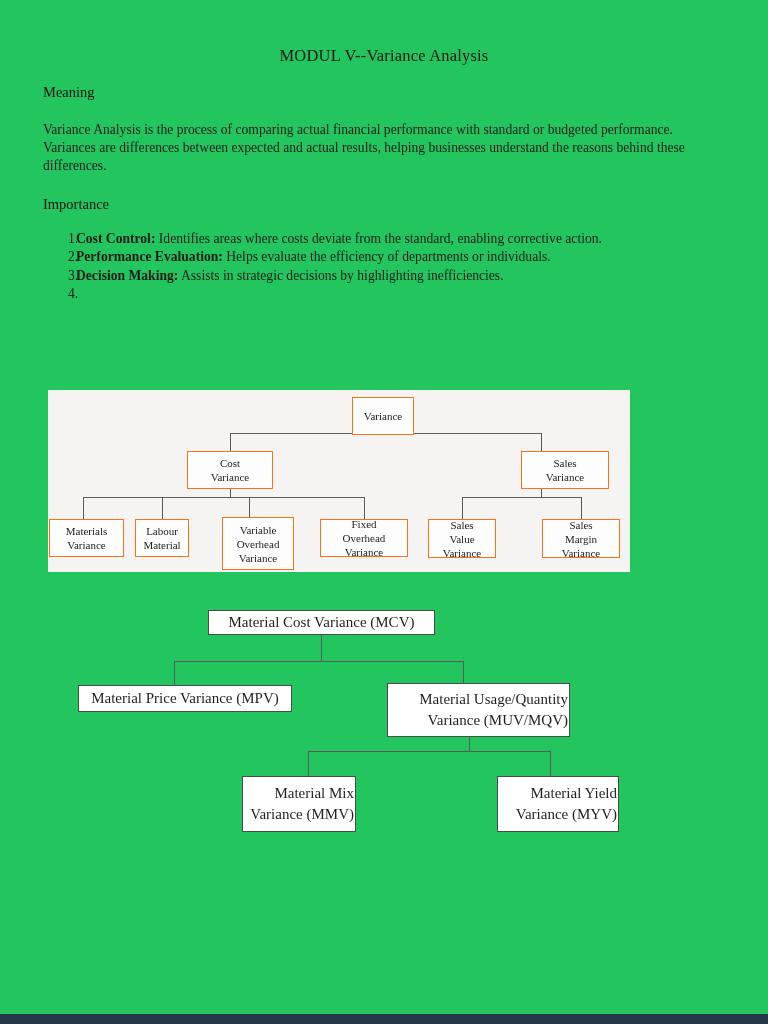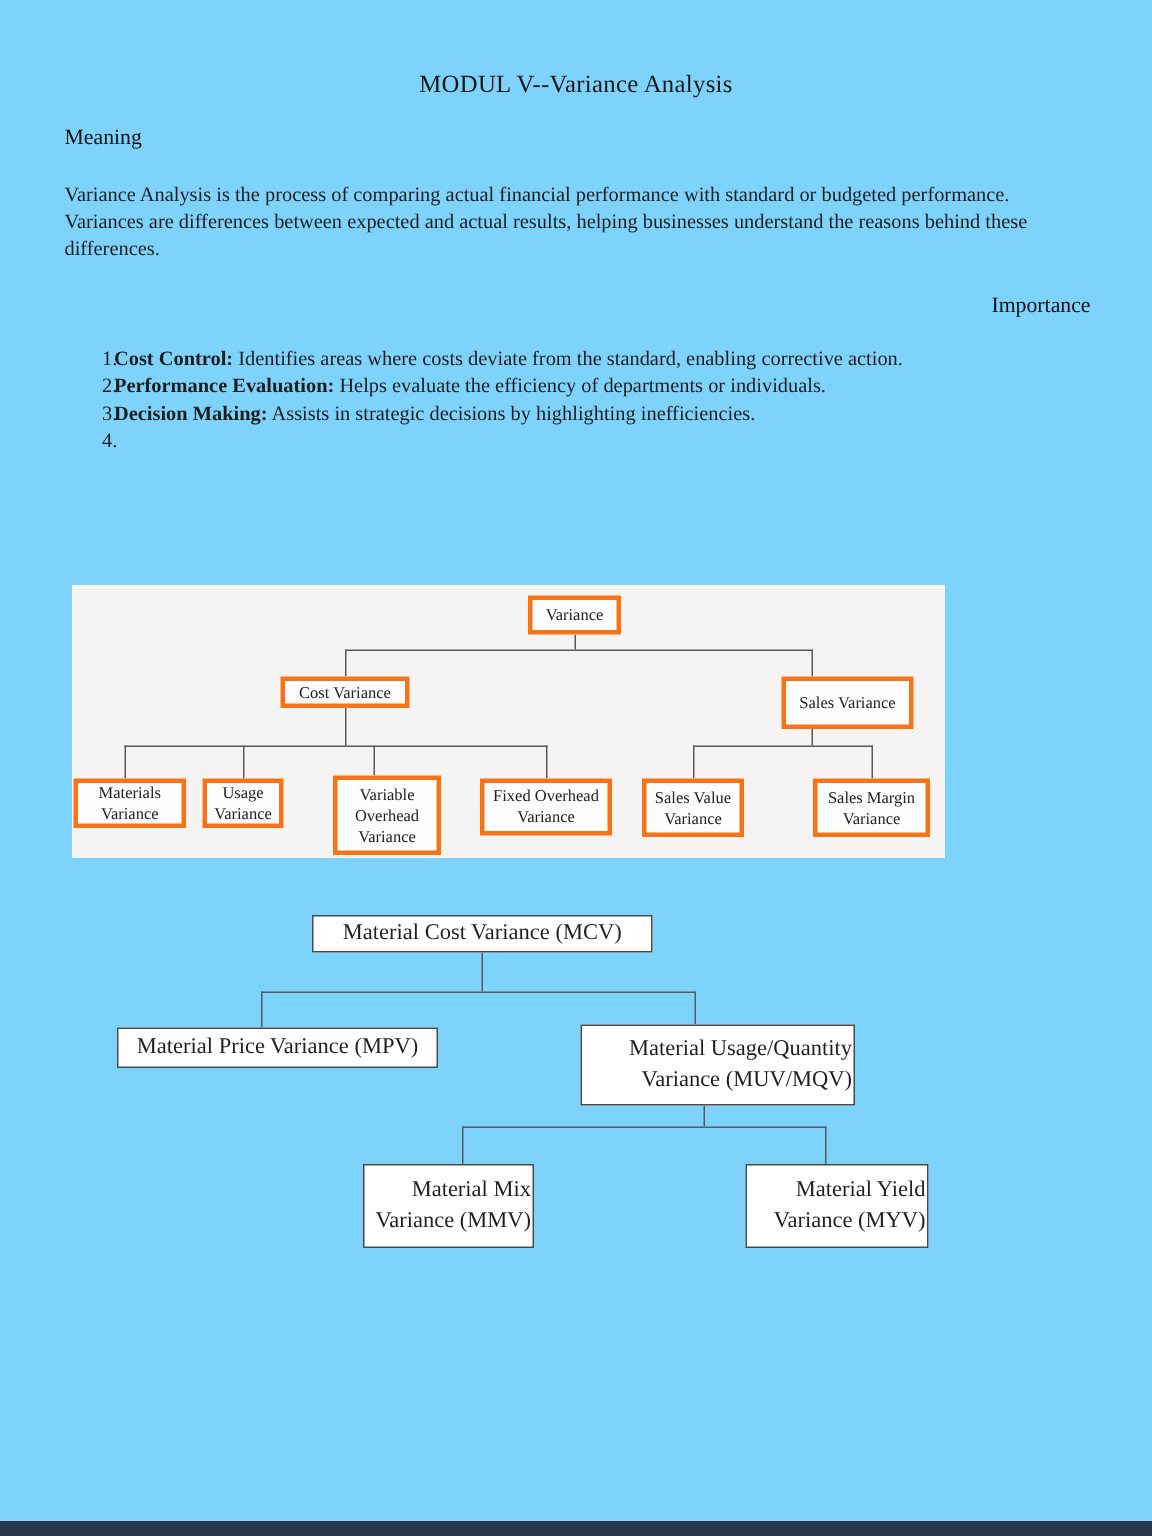--- a/index.html
+++ b/index.html
@@ -1,20 +1,20 @@
 <!DOCTYPE html>
 <html><head>
 <meta charset="utf-8">
 <style>
   html,body{margin:0;padding:0;}
   body{background:#ffffff;}
   .page{
     position:relative;
     width:768px;height:1024px;
-    background:#7dd3fc;
+    background:#22c55e;
     overflow:hidden;
     font-family:"Liberation Serif", serif;
     color:#1b1b1b;
   }
   .doc-title{
     margin:0;
     padding-top:46px;
     text-align:center;
     font-size:16.5px;
     font-weight:400;
@@ -31,21 +31,21 @@
     font-size:14.5px;
     font-weight:400;
     color:#111;
   }
   .para{
     margin:20px 0 0 0;
     font-size:13.6px;
     line-height:18px;
     color:#1c1c1c;
   }
-  .h-importance{margin-top:21px;text-align:right;}
+  .h-importance{margin-top:21px;}
   .num-list{margin-top:17px;}
   .li{
     display:flex;
     font-size:13.6px;
     line-height:18.4px;
     color:#1c1c1c;
   }
   .li .num{
     width:33px;
     padding-left:25px;
@@ -56,28 +56,28 @@
   
   .diag1{
     position:absolute;
     left:48px; top:390px;
     width:582px; height:182px;
     background:#f5f4f2;
   }
   .diag1 .node{
     position:absolute;
     box-sizing:border-box;
-    border:3px solid #f97316;
+    border:1px solid #f97316;
     background:#fdfdfd;
     display:flex;align-items:center;justify-content:center;
     text-align:center;
     font-size:11px;
     line-height:14px;
     color:#222;
-    padding:1px;
+    padding:18px;
   }
   .ln{position:absolute;background:#5a5a5a;}
   
   .diag2-node{
     position:absolute;
     box-sizing:border-box;
     border:1.5px solid #4a4a4a;
     background:#ffffff;
     display:flex;align-items:center;justify-content:center;
     text-align:right;
@@ -138,21 +138,21 @@
     <div class="ln" style="left:316px;top:107px;width:1px;height:22px"></div>
     <div class="ln" style="left:493px;top:82px;width:1px;height:25px"></div>
     <div class="ln" style="left:414px;top:107px;width:120px;height:1px"></div>
     <div class="ln" style="left:414px;top:107px;width:1px;height:22px"></div>
     <div class="ln" style="left:533px;top:107px;width:1px;height:22px"></div>
 
     <div class="node" style="left:304px;top:7px;width:62px;height:26px">Variance</div>
     <div class="node" style="left:139px;top:61px;width:86px;height:21px">Cost Variance</div>
     <div class="node" style="left:473px;top:61px;width:88px;height:35px">Sales Variance</div>
     <div class="node" style="left:1px;top:129px;width:75px;height:33px">Materials Variance</div>
-    <div class="node" style="left:87px;top:129px;width:54px;height:33px">Usage Variance</div>
+    <div class="node" style="left:87px;top:129px;width:54px;height:33px">Labour Material</div>
     <div class="node" style="left:174px;top:127px;width:72px;height:53px">Variable Overhead Variance</div>
     <div class="node" style="left:272px;top:129px;width:88px;height:38px">Fixed Overhead Variance</div>
     <div class="node" style="left:380px;top:129px;width:68px;height:39px">Sales Value Variance</div>
     <div class="node" style="left:494px;top:129px;width:78px;height:39px">Sales Margin Variance</div>
   </div>
 
   <div>
 
     <div class="ln" style="left:321px;top:635px;width:1px;height:26px"></div>
     <div class="ln" style="left:174px;top:661px;width:290px;height:1px"></div>

